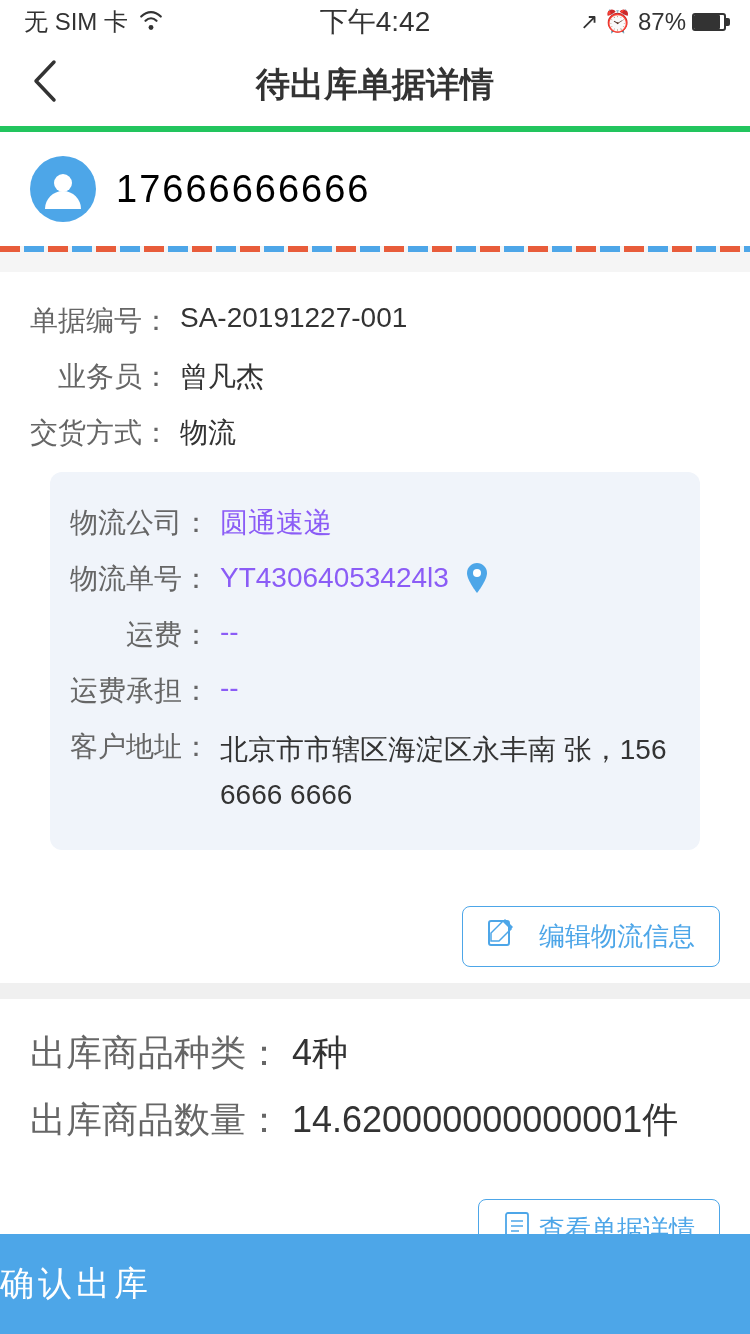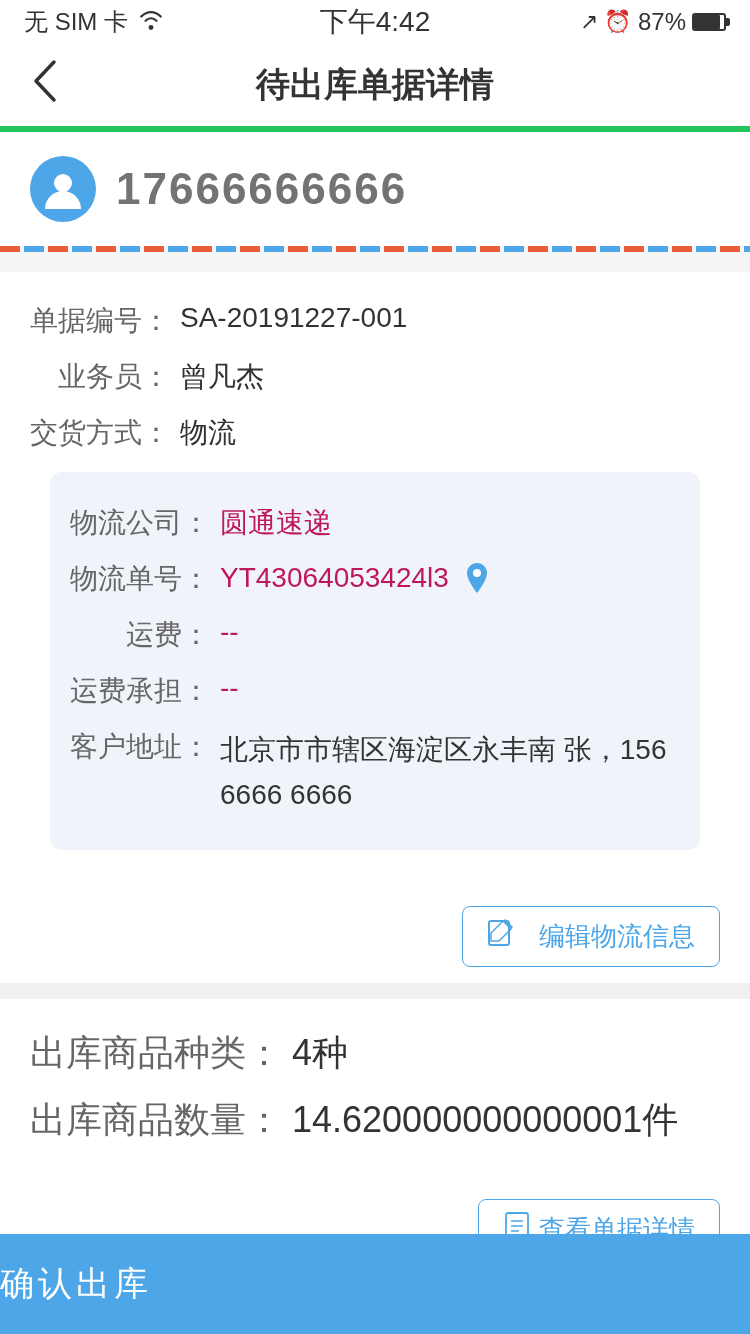--- a/index.html
+++ b/index.html
@@ -89,23 +89,23 @@
       align-items: center;
       justify-content: center;
       flex-shrink: 0;
     }
     .avatar-circle svg {
       width: 44px;
       height: 44px;
       fill: #fff;
     }
     .phone-number {
-      font-size: 44px;
-      font-weight: 700;
-      color: #737373;
+      font-size: 38px;
+      font-weight: 400;
+      color: #000000;
       letter-spacing: 2px;
     }
 
     
     .dashed-divider {
       width: 100%;
       height: 6px;
       background: repeating-linear-gradient(
         90deg,
         #e85c3a 0px, #e85c3a 20px,
@@ -154,21 +154,21 @@
       font-size: 28px;
     }
     .logistics-row:last-child { margin-bottom: 0; }
     .logistics-label {
       color: #666;
       min-width: 140px;
       text-align: right;
       flex-shrink: 0;
     }
     .logistics-value {
-      color: #be185d;
+      color: #8b5cf6;
       margin-left: 10px;
       flex: 1;
       display: flex;
       align-items: center;
       gap: 10px;
     }
     .location-pin {
       display: inline-flex;
       align-items: center;
       justify-content: center;

